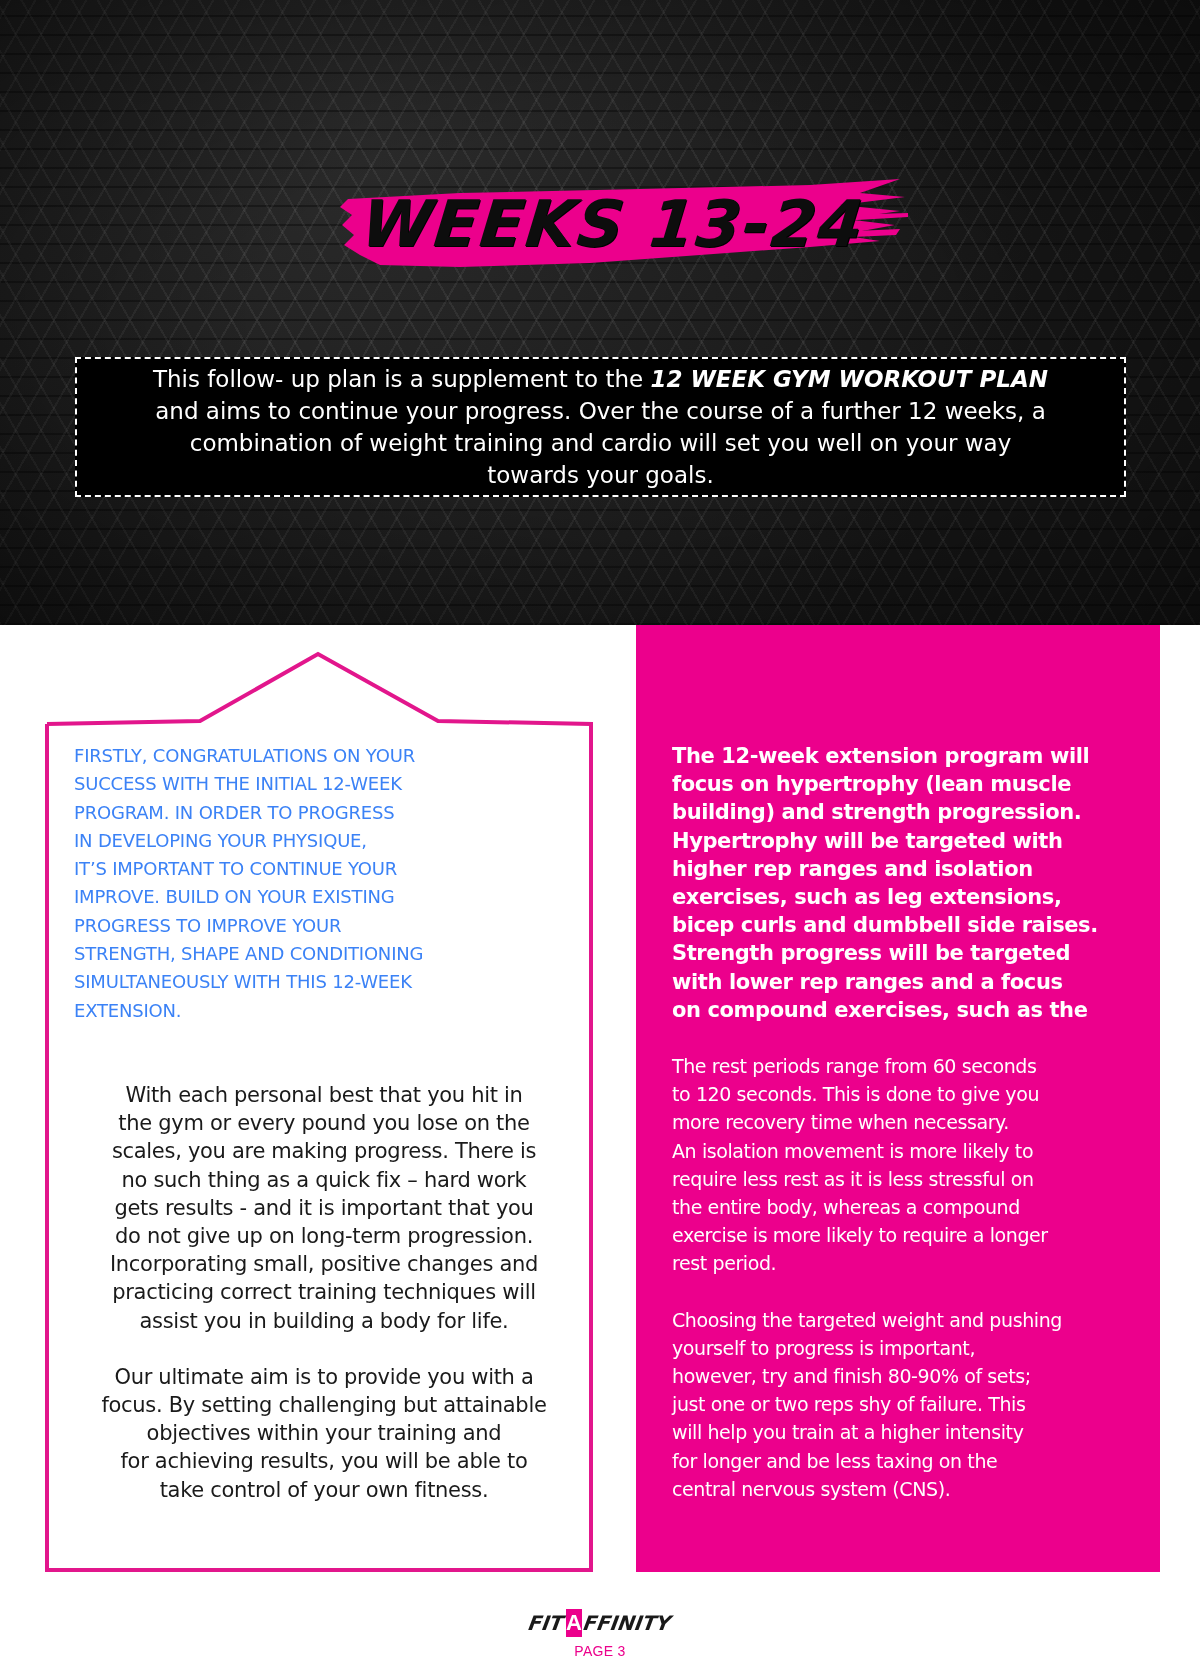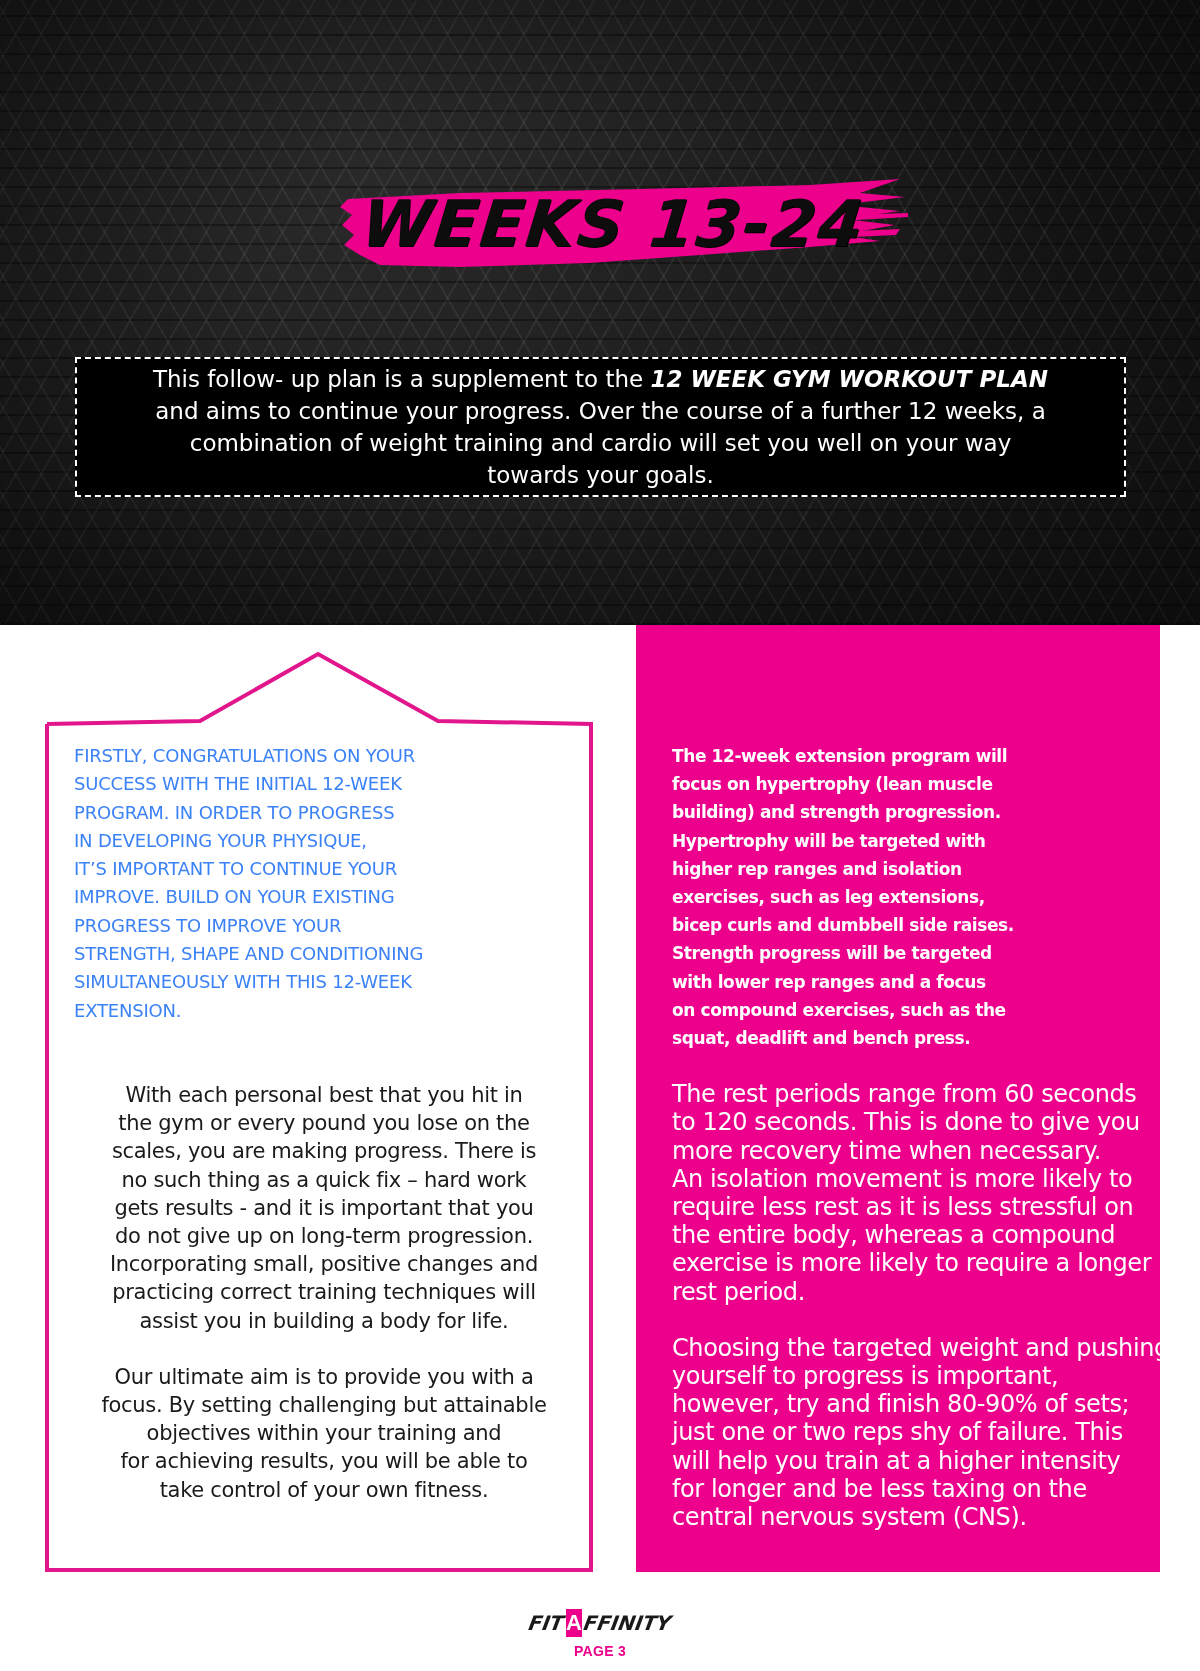--- a/index.html
+++ b/index.html
@@ -67,41 +67,41 @@
   .p-gap { height: 56px; }
   .p-gap2 { height: 28px; }
 
   .pink-box {
     position: absolute; left: 636px; top: 625px; width: 524px; height: 947px;
     background: #ec008c;
   }
   .pink-content { position: absolute; left: 36px; top: 117px; width: 470px; }
   .pink-bold {
     color: #ffffff; font-family: "DejaVu Sans", sans-serif; font-weight: bold;
-    font-size: 17px; line-height: 28.2px; letter-spacing: -0.4px;
+    font-size: 21px; line-height: 28.2px; letter-spacing: -0.4px;
   }
   .pink-bold span, .pink-reg span { display: block; white-space: nowrap; }
   .pink-reg {
-    color: #ffffff; font-family: "DejaVu Sans", sans-serif; font-size: 24px;
+    color: #ffffff; font-family: "DejaVu Sans", sans-serif; font-size: 19px;
     line-height: 28.2px; letter-spacing: -0.4px;
   }
 
   .footer { position: absolute; left: 530px; top: 1605px; width: 140px; text-align: center; }
   .logo { position: relative; height: 36px; display: flex; align-items: center; justify-content: center; gap: 2px; }
   .logo-word {
     font-family: "DejaVu Sans", sans-serif; font-weight: bold; font-style: italic;
     font-size: 20px; color: #1a1a1a; letter-spacing: 0px; transform: skewX(-10deg);
   }
   .logo-a {
     display: inline-block; background: #ec008c; color: #ffffff;
     font-family: "Liberation Sans", sans-serif; font-weight: bold; font-size: 22px;
     width: 20px; height: 28px; line-height: 28px; text-align: center;
   }
   .page-num {
-    font-family: "Liberation Sans", sans-serif; font-weight: bold; font-size: 14px;
+    font-family: "Liberation Sans", sans-serif; font-weight: normal; font-size: 14px;
     color: #ec008c; margin-top: 2px; letter-spacing: 0.3px;
   }
 </style>
 </head>
 <body>
 
 <div class="hero">
   <div class="title-wrap">
     <svg class="brush" viewBox="0 0 570 100" preserveAspectRatio="none">
       <path d="M8 24 L120 18 L300 14 L470 10 L560 4 L520 18 L565 22 L500 30 L560 36 L505 44 L555 50 L500 60 L540 66 L470 72 L360 80 L250 88 L120 92 L40 90 L20 80 L4 70 L14 60 L2 50 L12 40 L0 32 Z" fill="#ec008c"></path>
@@ -161,21 +161,20 @@
       <span>The 12-week extension program will</span>
       <span>focus on hypertrophy (lean muscle</span>
       <span>building) and strength progression.</span>
       <span>Hypertrophy will be targeted with</span>
       <span>higher rep ranges and isolation</span>
       <span>exercises, such as leg extensions,</span>
       <span>bicep curls and dumbbell side raises.</span>
       <span>Strength progress will be targeted</span>
       <span>with lower rep ranges and a focus</span>
       <span>on compound exercises, such as the</span>
-      <span>squat, deadlift and bench press.</span>
     </div>
     <div class="p-gap2"></div>
     <div class="pink-reg">
       <span>The rest periods range from 60 seconds</span>
       <span>to 120 seconds. This is done to give you</span>
       <span>more recovery time when necessary.</span>
       <span>An isolation movement is more likely to</span>
       <span>require less rest as it is less stressful on</span>
       <span>the entire body, whereas a compound</span>
       <span>exercise is more likely to require a longer</span>

